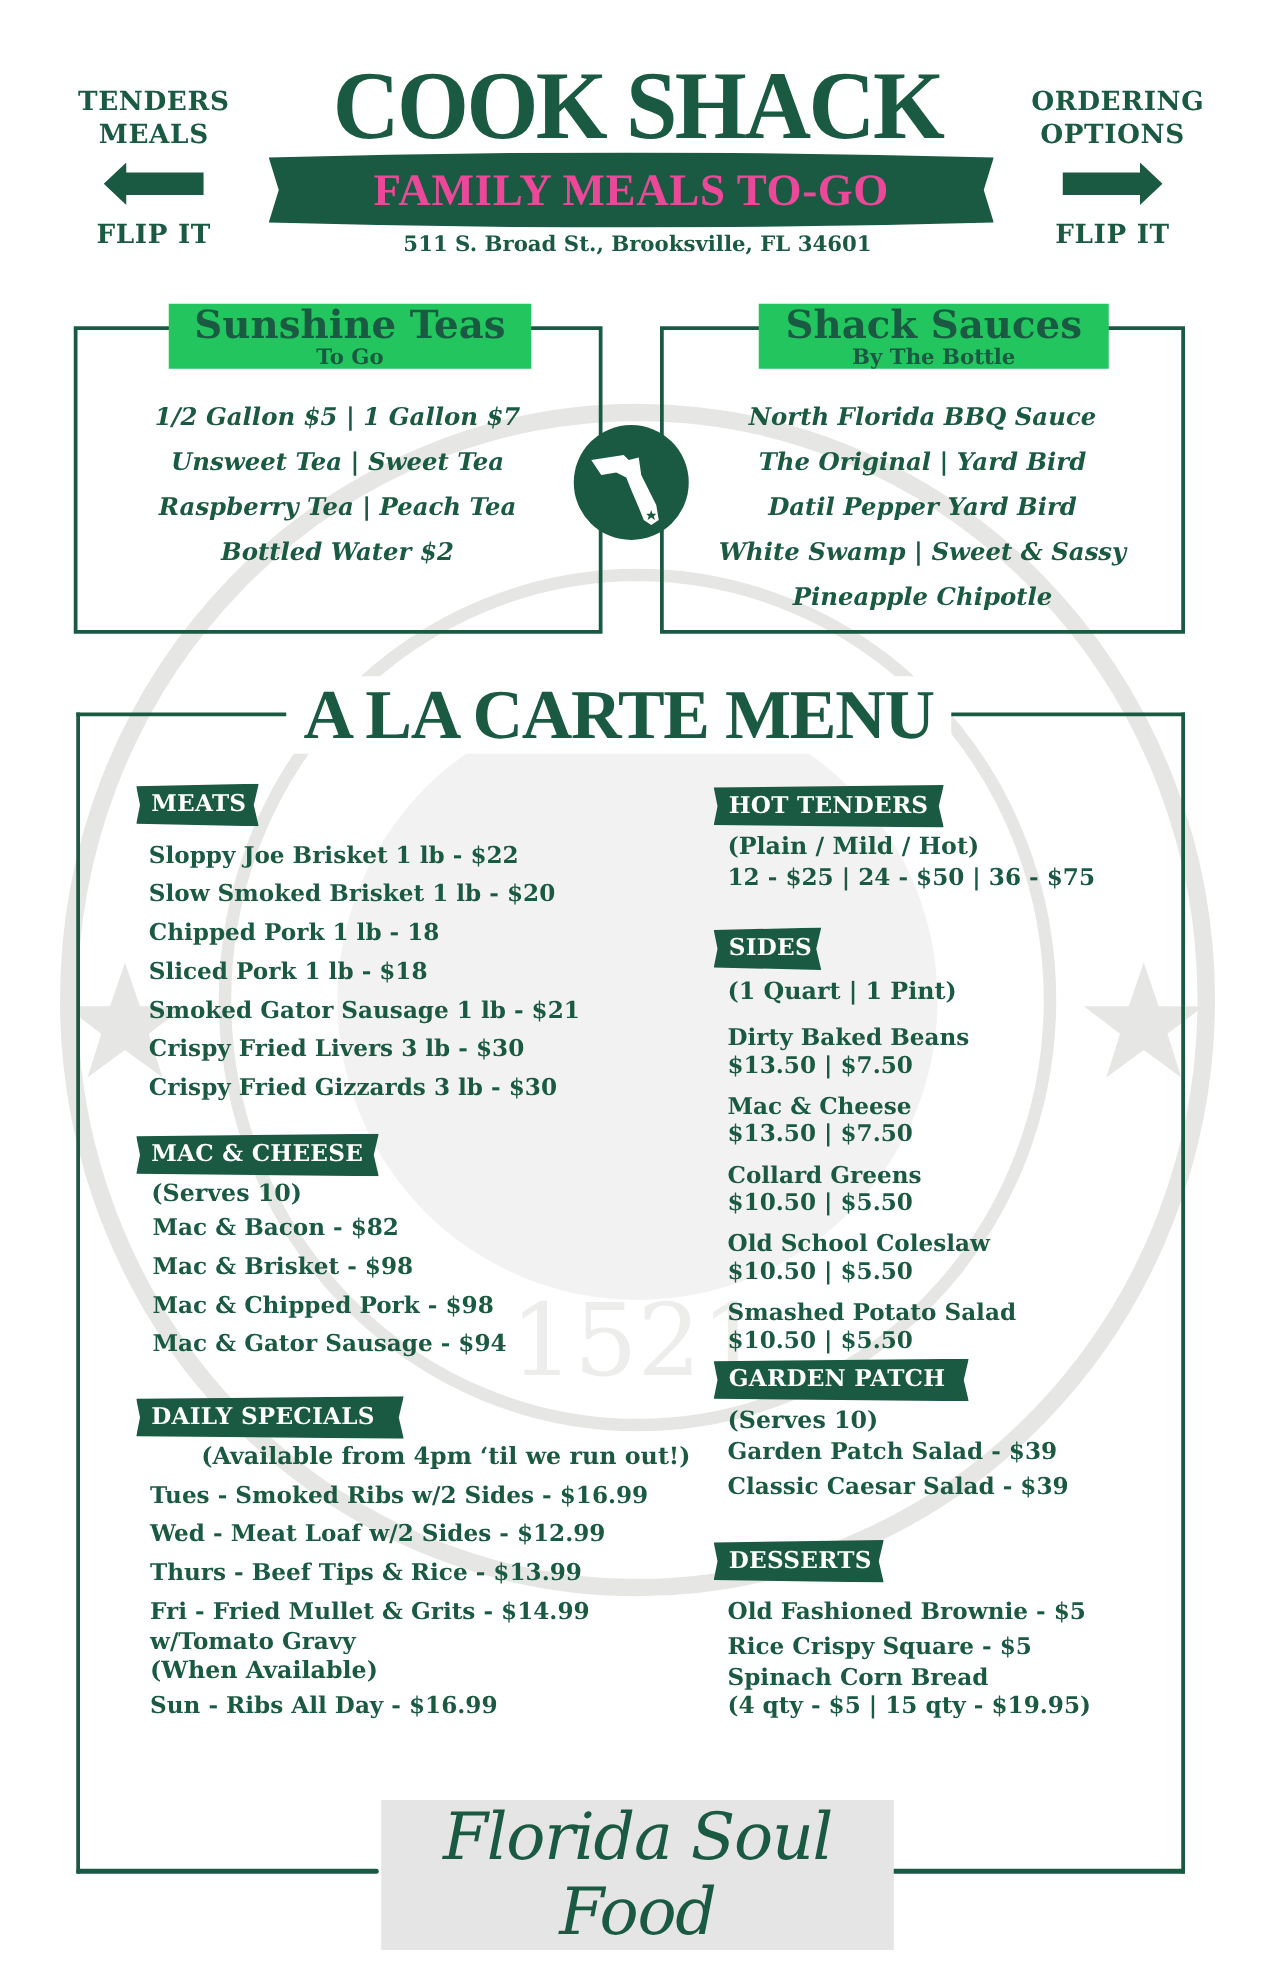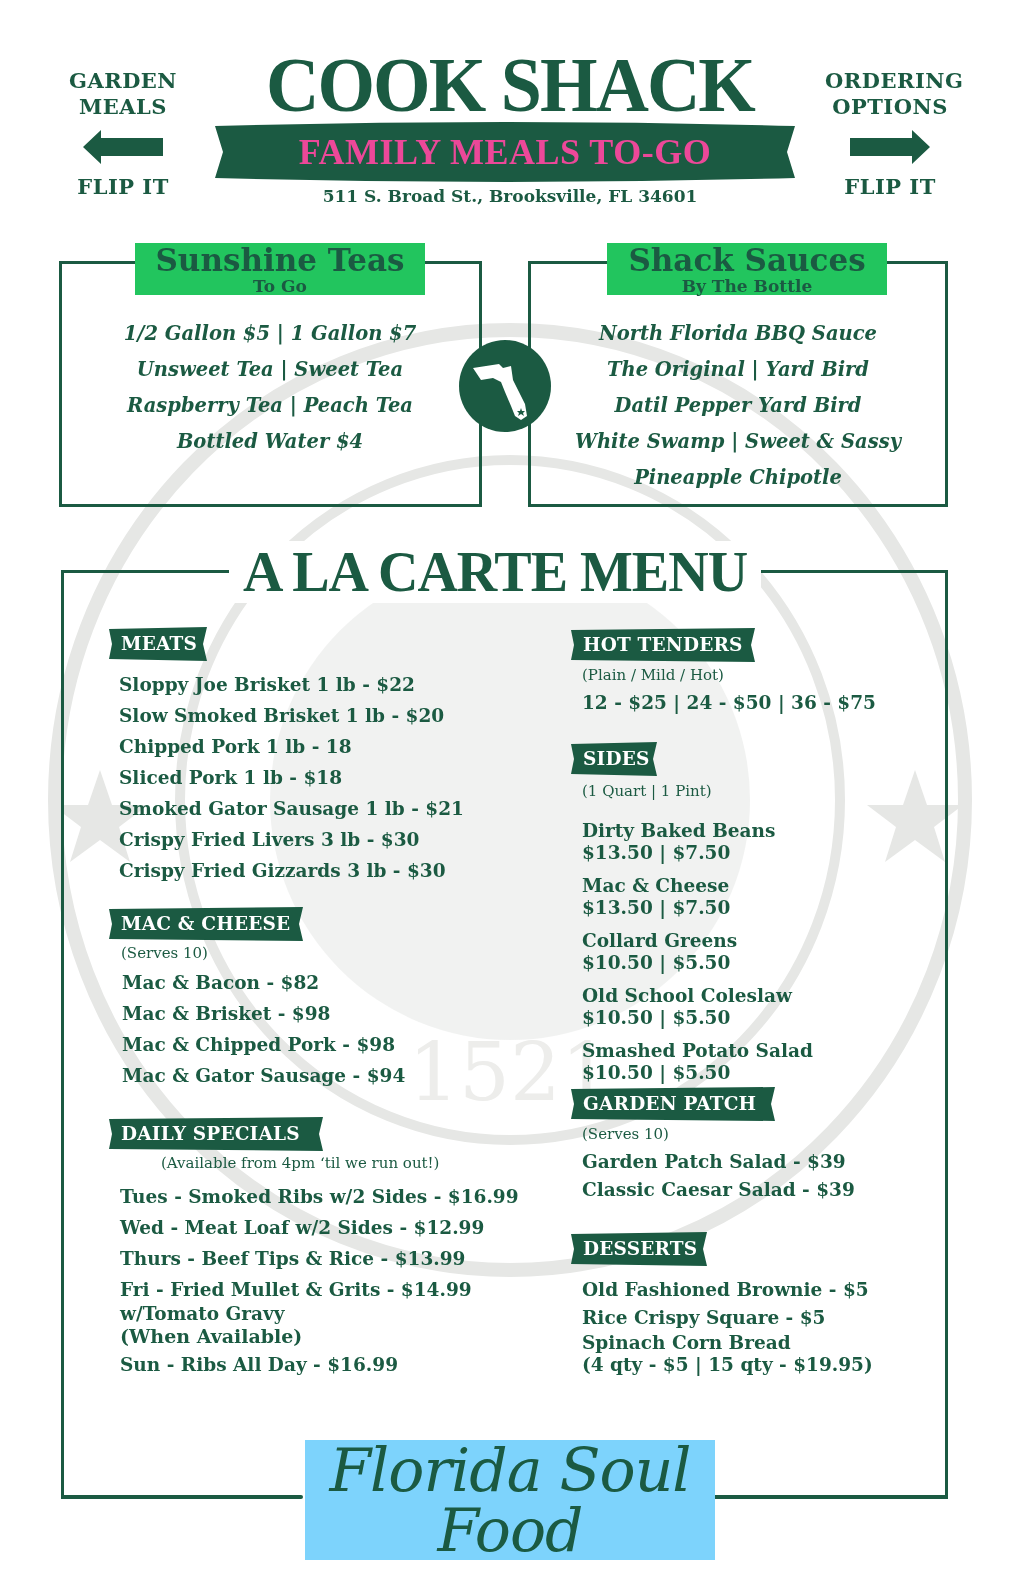--- a/index.html
+++ b/index.html
@@ -30,48 +30,48 @@
 
   .badge-circle { position: absolute; left: 459px; top: 340px; width: 92px; height: 92px; border-radius: 50%; background: #1b5a42; }
 
   
   .alc-title { position: absolute; left: 185px; top: 540px; width: 620px; text-align: center; background: transparent; font-family: "Liberation Serif", serif; font-weight: bold; font-size: 56px; line-height: 64px; letter-spacing: -1px; }
   .alc-title span { background: #fff; padding: 0 14px; }
 
   .tag { position: absolute; height: 34px; color: #fff; font-weight: bold; font-size: 18.5px; line-height: 34px; padding: 0 12px; letter-spacing: 0.2px; white-space: nowrap; }
   .tag svg { position: absolute; left: 0; top: 0; z-index: 0; }
   .tag span { position: relative; z-index: 1; }
-  .note { position: absolute; font-weight: normal; font-size: 15px; white-space: nowrap; }
+  .note { position: absolute; font-weight: bold; font-size: 19px; white-space: nowrap; }
   .items { position: absolute; font-weight: bold; font-size: 18.5px; white-space: nowrap; }
   .items div { line-height: 31px; }
   .sides div { line-height: 21.5px; }
   .sides .grp { margin-bottom: 8px; margin-top: 12px; }
   .desserts div { line-height: 28px; }
 
-  .footer-script { position: absolute; left: 305px; top: 1440px; width: 410px; text-align: center; font-family: "DejaVu Serif", serif; font-style: italic; font-size: 60px; line-height: 60px; background: #7dd3fc; letter-spacing: -1px; }
+  .footer-script { position: absolute; left: 305px; top: 1440px; width: 410px; text-align: center; font-family: "DejaVu Serif", serif; font-style: italic; font-size: 52px; line-height: 60px; background: #e5e5e5; letter-spacing: -1px; }
   .footer-underline { position: absolute; top: 1495px; height: 4px; background: #1b5a42; border-radius: 2px; }
 </style>
 </head>
 <body>
 
 <svg class="seal" viewBox="0 0 960 1000">
   <g fill="none" stroke="#e6e7e5">
     <ellipse cx="480" cy="500" rx="455" ry="470" stroke-width="14"></ellipse>
     <ellipse cx="480" cy="500" rx="330" ry="340" stroke-width="10"></ellipse>
   </g>
   <g fill="#e6e7e5">
     <circle cx="480" cy="500" r="240" opacity="0.55"></circle>
     <polygon points="70,470 82,505 118,505 89,527 100,562 70,540 40,562 51,527 22,505 58,505"></polygon>
     <polygon points="885,470 897,505 933,505 904,527 915,562 885,540 855,562 866,527 837,505 873,505"></polygon>
   </g>
   <text x="480" y="800" text-anchor="middle" font-family="DejaVu Serif, serif" font-size="80" fill="#ededeb">1521</text>
 </svg>
 
 <div class="side-nav" style="left:58px;">
-  <div>GARDEN</div>
+  <div>TENDERS</div>
   <div>MEALS</div>
   <svg class="arrow" viewBox="0 0 80 34">
     <polygon points="0,17 18,0 18,8 80,8 80,26 18,26 18,34" fill="#1b5a42"></polygon>
   </svg>
   <div class="flip" style="margin-top:4px;">FLIP IT</div>
 </div>
 
 <div class="side-nav" style="left:825px;">
   <div>ORDERING</div>
   <div>OPTIONS</div>
@@ -90,21 +90,21 @@
 
 <div class="box" style="left:59px; top:261px; width:423px; height:246px;"></div>
 <div class="box-title" style="left:135px; top:243px; width:270px;">
   <span class="main">Sunshine Teas</span>
   <span class="sub">To Go</span>
 </div>
 <div class="list-center" style="left:70px; top:316px; width:400px;">
   <div>1/2 Gallon $5 | 1 Gallon $7</div>
   <div>Unsweet Tea | Sweet Tea</div>
   <div>Raspberry Tea | Peach Tea</div>
-  <div>Bottled Water $4</div>
+  <div>Bottled Water $2</div>
 </div>
 
 <div class="box" style="left:528px; top:261px; width:420px; height:246px;"></div>
 <div class="box-title" style="left:607px; top:243px; width:260px;">
   <span class="main">Shack Sauces</span>
   <span class="sub">By The Bottle</span>
 </div>
 <div class="list-center" style="left:538px; top:316px; width:400px;">
   <div>North Florida BBQ Sauce</div>
   <div>The Original | Yard Bird</div>

